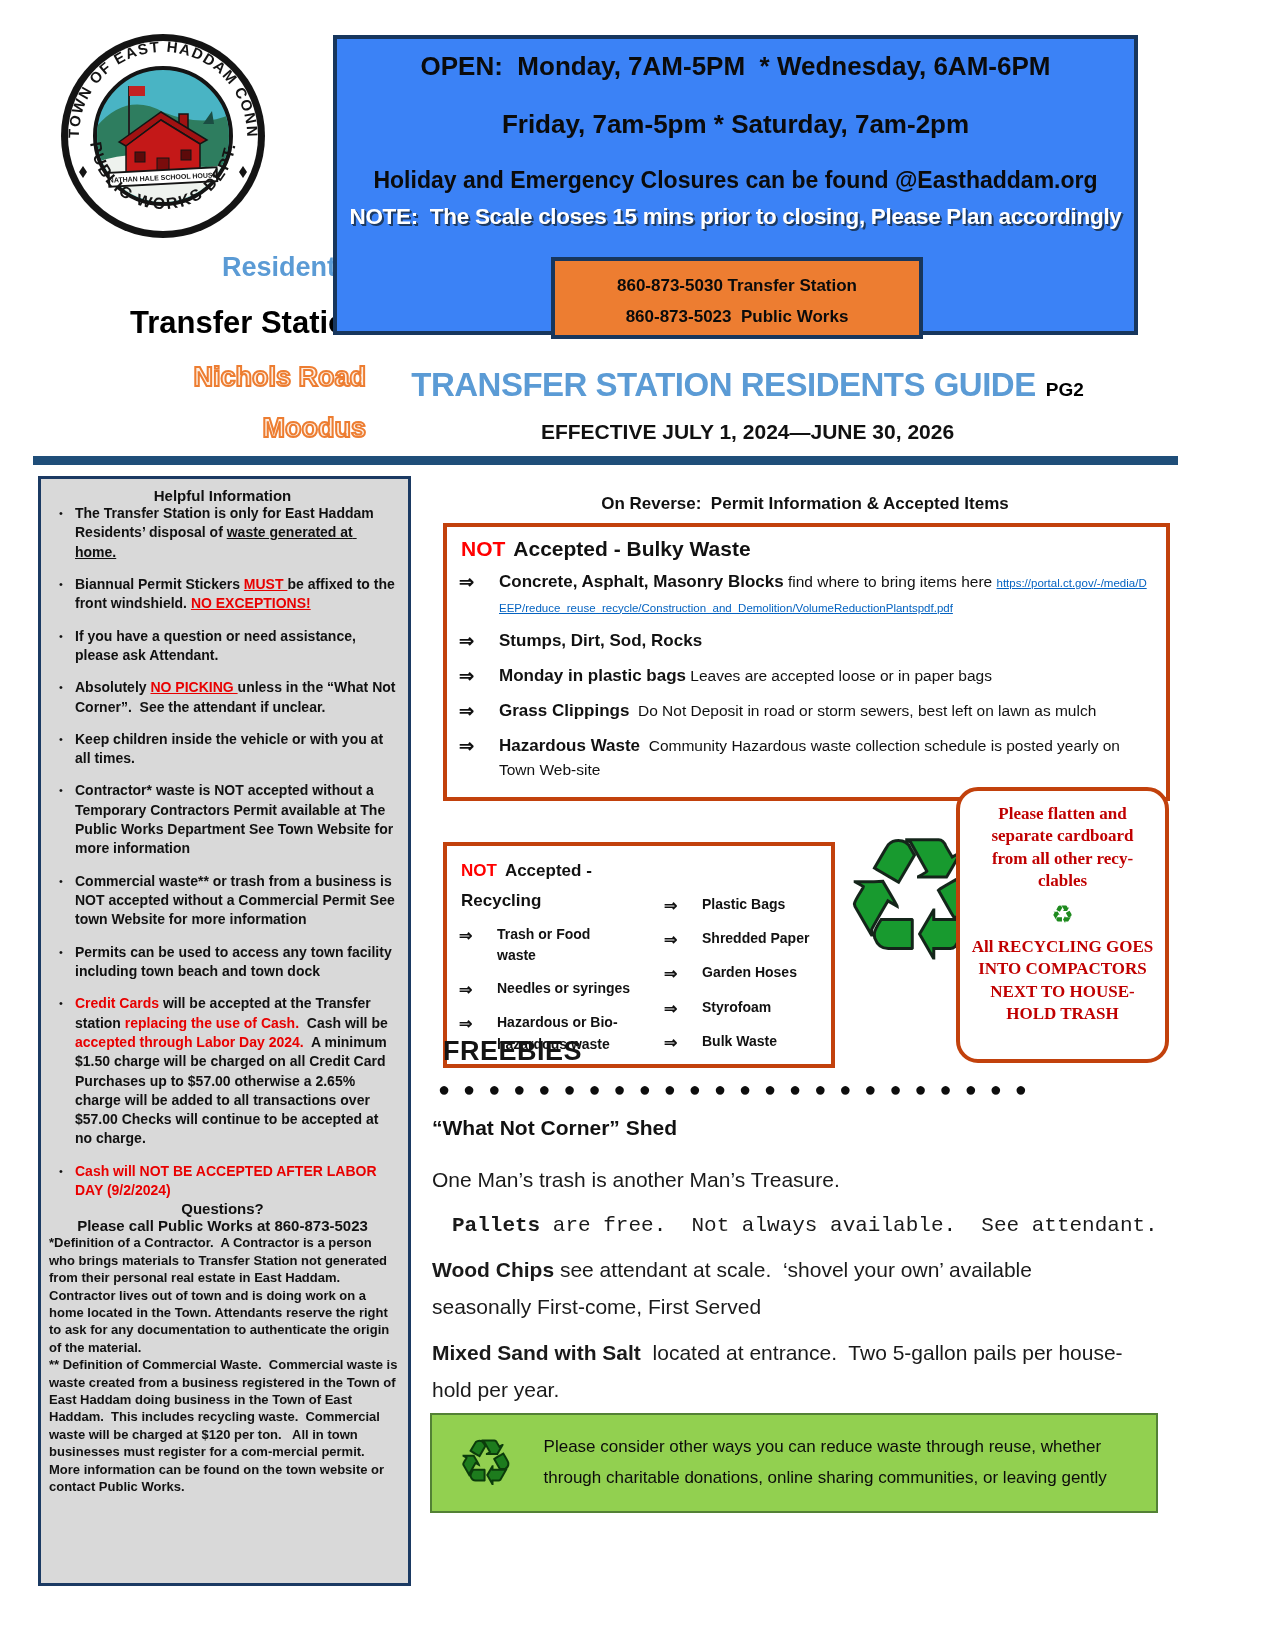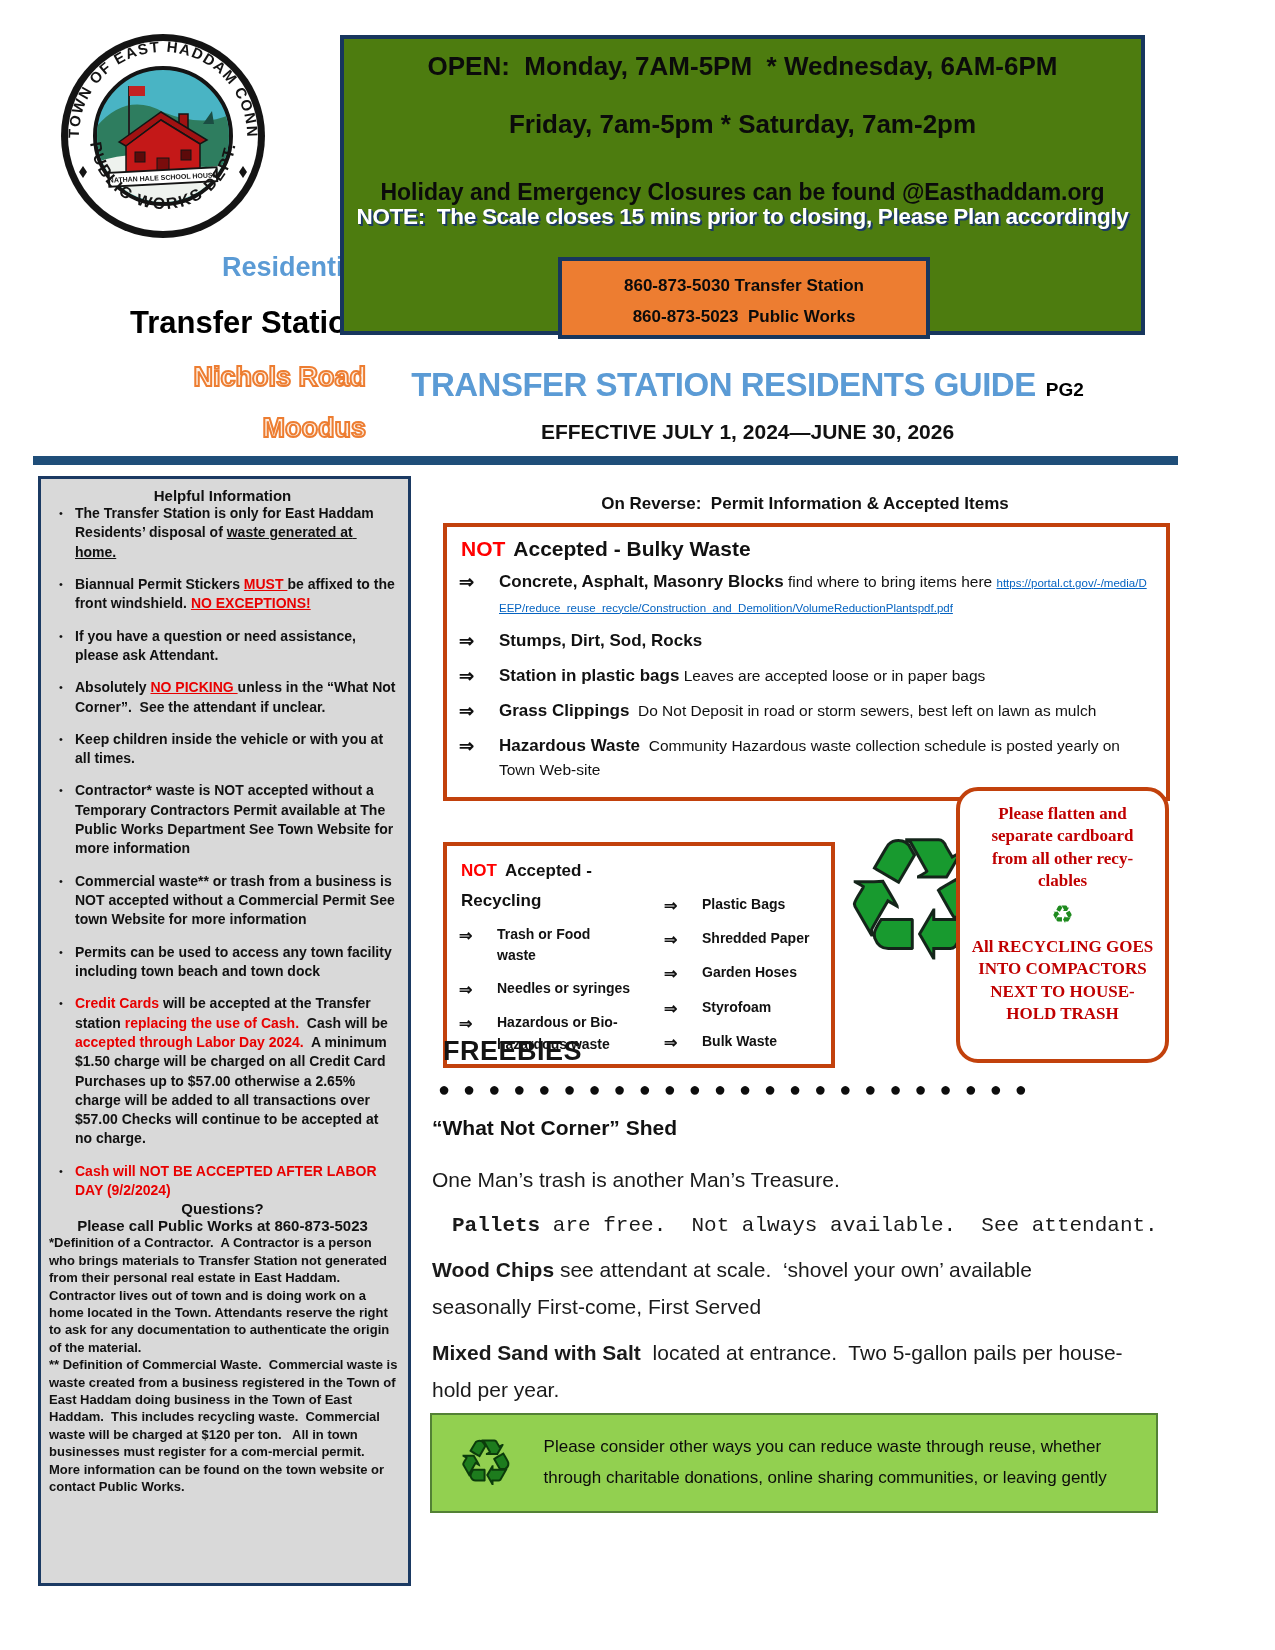--- a/index.html
+++ b/index.html
@@ -12,26 +12,26 @@
   .logo{left:57px;top:30px;}
   .mh{left:0;width:366px;text-align:right;font-weight:bold;}
   .mh-res{top:252px;font-size:27px;color:#5b9bd5;}
   .mh-ts{top:305px;font-size:31px;color:#000;}
   .mh-outline{font-size:27px;color:#fdeee2;-webkit-text-stroke:2px #ed7d31;
               text-shadow:0 0 1px #ed7d31;}
   .mh-nr{top:362px;}
   .mh-md{top:413px;}
 
   
-  .hours-box{left:340px;top:35px;width:805px;height:300px;background:#4d7c0f;
+  .hours-box{left:333px;top:35px;width:805px;height:300px;background:#3b82f6;
              border:4px solid #17365d;box-sizing:border-box;}
   .h-line{position:absolute;left:0;width:100%;text-align:center;font-weight:bold;color:#0b0b0b;}
   .h1{top:12px;font-size:26px;}
   .h2{top:70px;font-size:26px;}
-  .h3{top:128px;font-size:23px;margin-top:12px;}
+  .h3{top:128px;font-size:23px;}
   .h-note{top:165px;font-size:22.5px;color:#fff;letter-spacing:-0.3px;
           text-shadow:2px 2px 0 #1c3a63,1px 1px 0 #1c3a63;}
   .phone-box{position:absolute;left:214px;top:218px;width:372px;height:82px;background:#ed7d31;
              border:4px solid #17365d;box-sizing:border-box;text-align:center;padding-top:9px;}
   .phone-box div{font-size:17px;font-weight:bold;line-height:31px;color:#0b0b0b;}
 
   
   .guide-title{left:345px;top:366px;width:805px;text-align:center;}
   .gt-main{font-size:33px;font-weight:bold;color:#5b9bd5;letter-spacing:-0.5px;}
   .gt-pg{font-size:19px;font-weight:bold;color:#000;margin-left:10px;}
@@ -240,21 +240,21 @@
           <span class="bulky-text keep"><span class="seg seg-lead">Concrete, Asphalt, Masonry Blocks</span><span class="seg seg-norm"> find where to bring items here </span><span class="seg seg-link">https://portal.ct.gov/-/media/DEEP/reduce_reuse_recycle/Construction_and_Demolition/VolumeReductionPlantspdf.pdf</span></span>
         </div>
 
         <div class="bulky-item">
           <span class="arrow">⇒</span>
           <span class="bulky-text keep"><span class="seg seg-lead">Stumps, Dirt, Sod, Rocks</span></span>
         </div>
 
         <div class="bulky-item">
           <span class="arrow">⇒</span>
-          <span class="bulky-text keep"><span class="seg seg-lead">Station in plastic bags</span><span class="seg seg-norm"> Leaves are accepted loose or in paper bags</span></span>
+          <span class="bulky-text keep"><span class="seg seg-lead">Monday in plastic bags</span><span class="seg seg-norm"> Leaves are accepted loose or in paper bags</span></span>
         </div>
 
         <div class="bulky-item">
           <span class="arrow">⇒</span>
           <span class="bulky-text keep"><span class="seg seg-lead">Grass Clippings</span><span class="seg seg-norm">  Do Not Deposit in road or storm sewers, best left on lawn as mulch</span></span>
         </div>
 
         <div class="bulky-item">
           <span class="arrow">⇒</span>
           <span class="bulky-text keep"><span class="seg seg-lead">Hazardous Waste</span><span class="seg seg-norm">  Community Hazardous waste collection schedule is posted yearly on Town Web-site</span></span>

